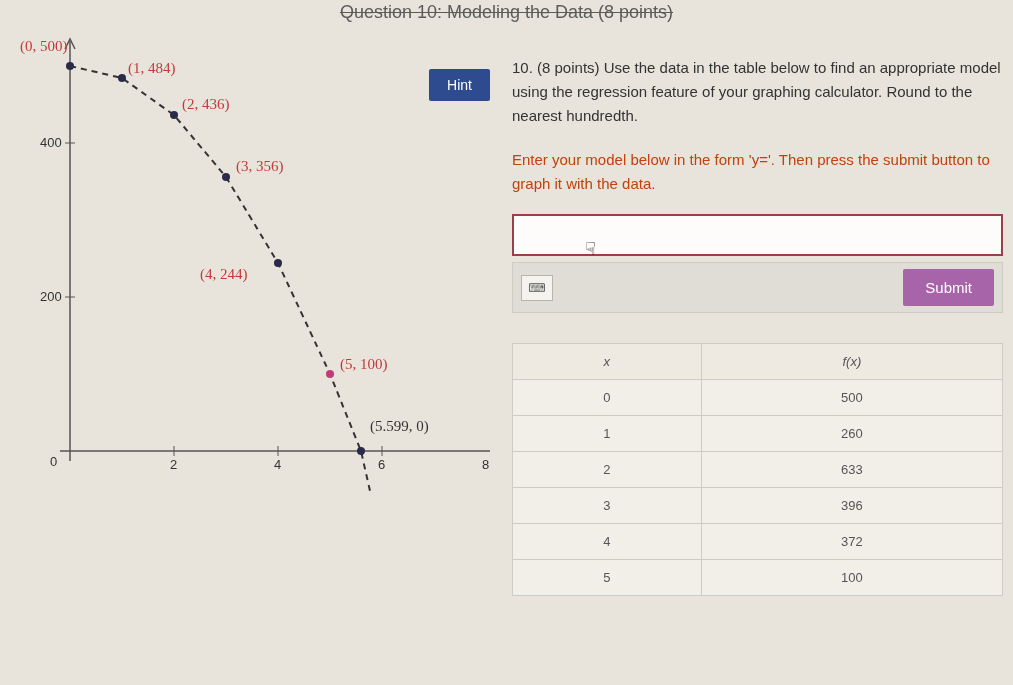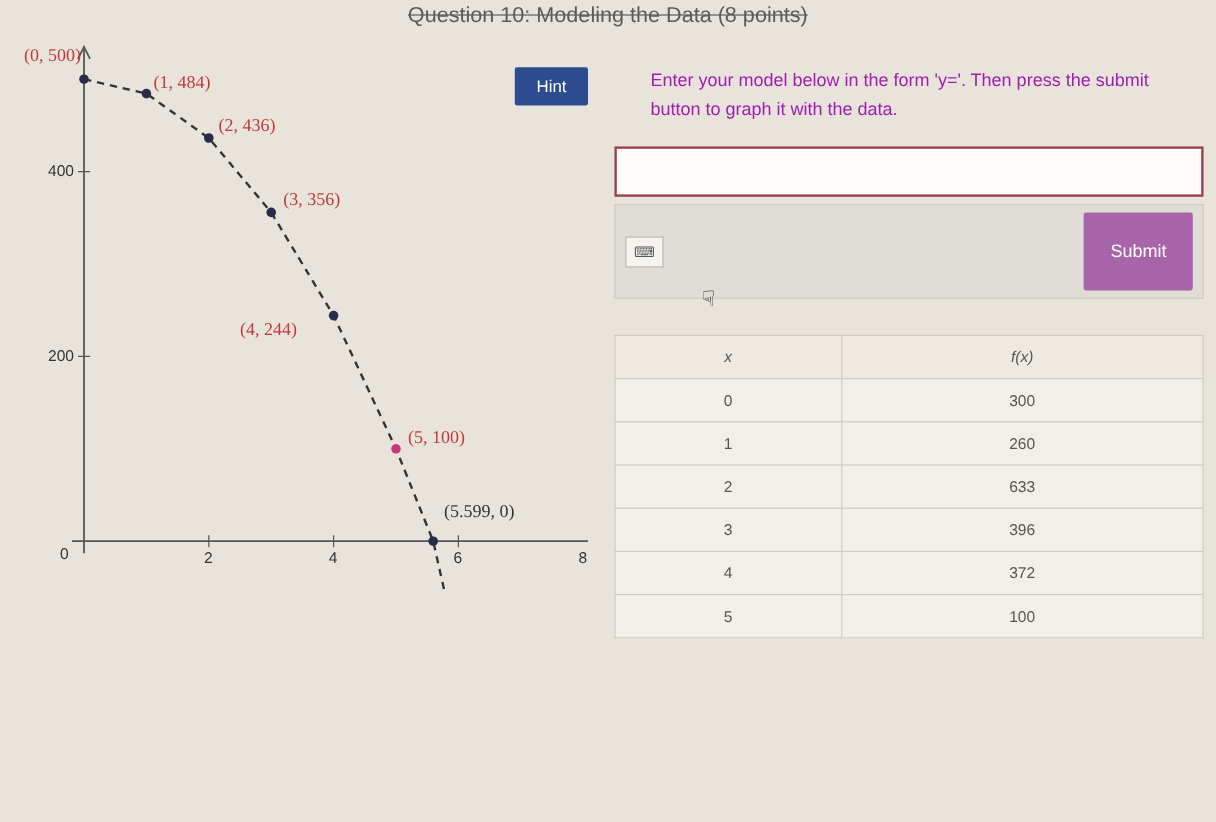--- a/index.html
+++ b/index.html
@@ -28,21 +28,21 @@
   .left-panel {
     flex: 0 0 490px;
     position: relative;
   }
   .right-panel {
     flex: 1;
     padding-top: 25px;
   }
   .hint-btn {
     position: absolute;
-    top: 25px;
+    top: 38px;
     right: 10px;
     background: #2f4b8f;
     color: #fff;
     padding: 8px 18px;
     font-size: 14px;
     border: none;
     cursor: pointer;
     border-radius: 2px;
   }
   .chart-svg {
@@ -50,24 +50,23 @@
     height: 470px;
   }
   .question-text {
     font-size: 15px;
     color: #333;
     line-height: 1.6;
     margin-bottom: 20px;
   }
   .instruction-text {
     font-size: 15px;
-    color: #a21caf;
+    color: #c2410c;
     line-height: 1.6;
     margin-bottom: 18px;
-    margin-left: 30px;
   }
   .input-row {
     border: 2px solid #9b3f4a;
     background: #fdfcfa;
     padding: 8px 12px;
     margin-bottom: 6px;
     min-height: 42px;
     display:flex;
     align-items:center;
   }
@@ -97,21 +96,21 @@
     align-items: center;
     justify-content: center;
     cursor: pointer;
     font-size: 12px;
     color: #555;
   }
   .submit-btn {
     background: #a864a8;
     color: #fff;
     border: none;
-    padding: 24px 22px;
+    padding: 10px 22px;
     font-size: 15px;
     cursor: pointer;
     border-radius: 2px;
   }
   table.data-table {
     width: 100%;
     border-collapse: collapse;
     background: #f2efe8;
   }
   table.data-table th, table.data-table td {
@@ -183,20 +182,23 @@
       <circle class="point-dot" cx="268" cy="232" r="4"></circle>
       <text class="pt-label" x="190" y="248">(4, 244)</text>
       <circle class="point-dot" cx="320" cy="343" r="4" style="fill:#c23a7a"></circle>
       <text class="pt-label" x="330" y="338">(5, 100)</text>
       <circle class="point-dot" cx="351" cy="420" r="4"></circle>
       <text class="pt-label" x="360" y="400" style="fill:#333">(5.599, 0)</text>
     </svg>
   </div>
 
   <div class="right-panel">
+    <p class="question-text">
+      <span>10. (8 points) </span><span>Use the data in the table below to find an appropriate model using the regression feature of your graphing calculator. Round to the nearest hundredth.</span>
+    </p>
     <p class="instruction-text">Enter your model below in the form 'y='. Then press the submit button to graph it with the data.</p>
 
     <div class="input-row">
       <input type="text" placeholder="" style="">
     </div>
 
     <div class="toolbar-row">
       <div class="keyboard-btn">
         <span>⌨</span>
       </div>
@@ -206,21 +208,21 @@
     <table class="data-table">
       <thead>
         <tr>
           <th>x</th>
           <th>f(x)</th>
         </tr>
       </thead>
       <tbody>
         <tr>
             <td>0</td>
-            <td>300</td>
+            <td>500</td>
           </tr>
         <tr>
             <td>1</td>
             <td>260</td>
           </tr>
         <tr>
             <td>2</td>
             <td>633</td>
           </tr>
         <tr>

